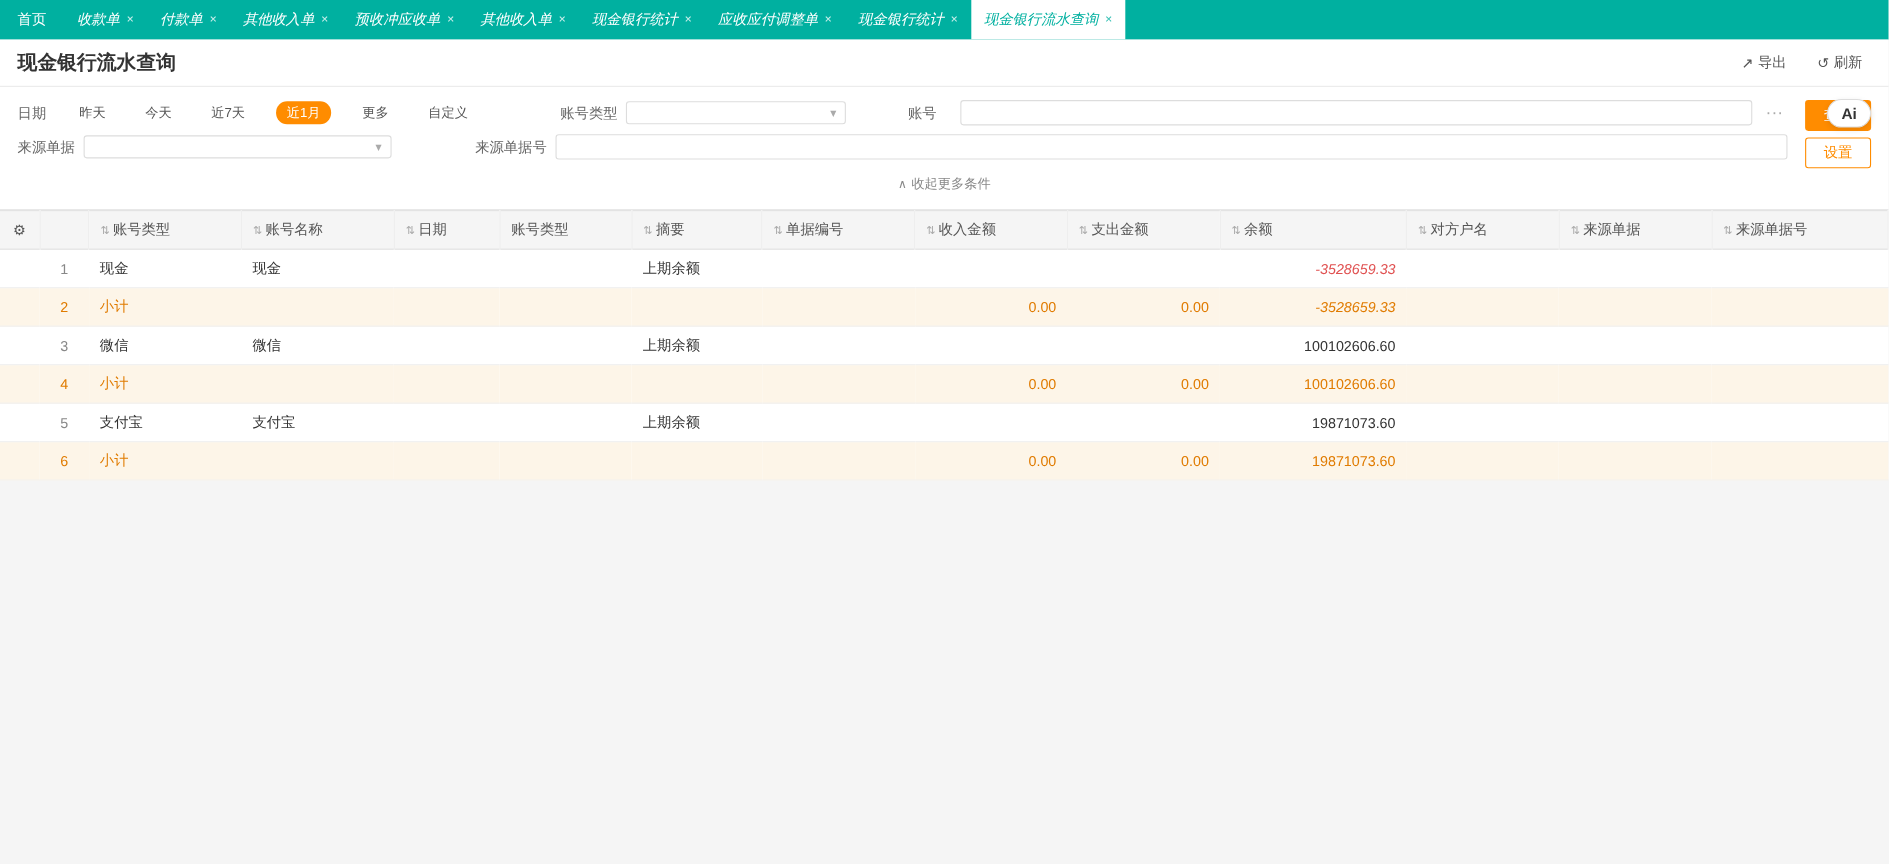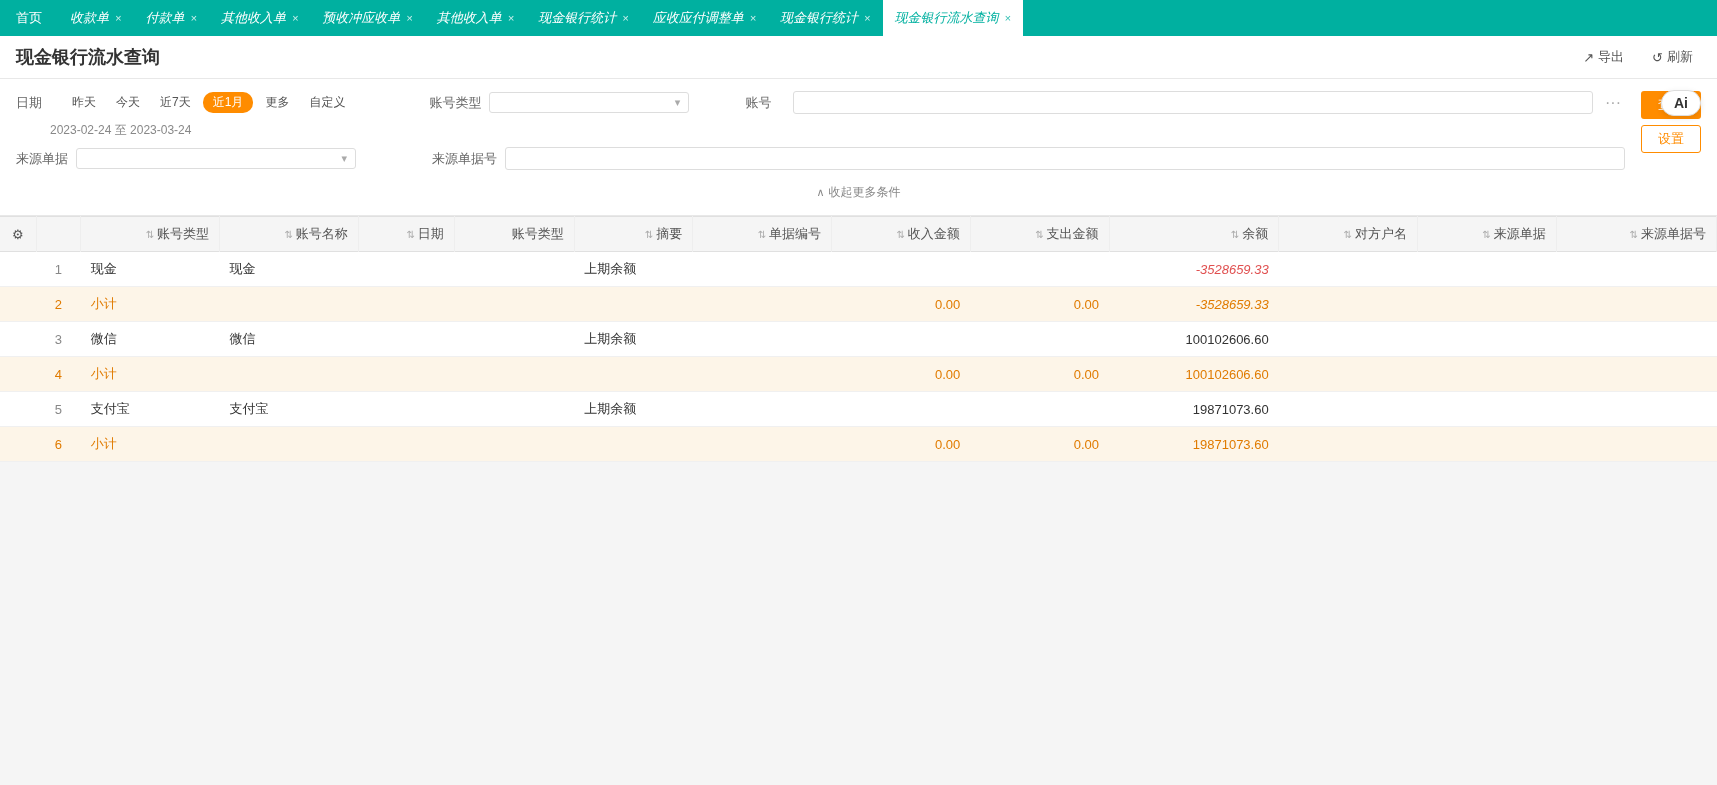--- a/index.html
+++ b/index.html
@@ -88,21 +88,21 @@
     }
     .filter-label {
       color: #666;
       font-size: 13px;
       white-space: nowrap;
       min-width: 40px;
     }
     .filter-date-options {
       display: flex;
       align-items: center;
-      gap: 4px;
+      gap: 20px;
     }
     .date-opt {
       padding: 2px 8px;
       font-size: 12px;
       color: #555;
       cursor: pointer;
       border-radius: 3px;
     }
     .date-opt.active {
       background: #ff8c00;
@@ -202,21 +202,21 @@
       border-collapse: collapse;
       font-size: 13px;
     }
     thead tr {
       background: #f5f5f5;
       border-top: 1px solid #e0e0e0;
       border-bottom: 1px solid #e0e0e0;
     }
     thead th {
       padding: 8px 10px;
-      text-align: right;
+      text-align: left;
       color: #555;
       font-weight: normal;
       white-space: nowrap;
       border-right: 1px solid #eee;
     }
     thead th.sortable {
       cursor: pointer;
     }
     thead th .sort-icon {
       color: #aaa;
@@ -346,23 +346,20 @@
           <span class="placeholder"></span>
           <span class="arrow-icon">▾</span>
         </div>
         <div style="width:40px;"></div>
         <span class="filter-label">账号</span>
         <div class="filter-input-wrapper" style="min-width:200px; flex:1;">
           <input type="text" style="">
         </div>
         <span class="more-btn">···</span>
       </div>
-      <div style="margin-left:30px; margin-bottom:8px;">
-        <span class="date-range-text">2023-02-24 至 2023-03-24</span>
-      </div>
 
       <div class="filter-row">
         <span class="filter-label">来源单据</span>
         <div class="filter-select-wrapper" style="min-width:280px;">
           <span class="placeholder"></span>
           <span class="arrow-icon">▾</span>
         </div>
         <div style="width:60px;"></div>
         <span class="filter-label">来源单据号</span>
         <div class="filter-input-wrapper" style="min-width:280px; flex:1;">

